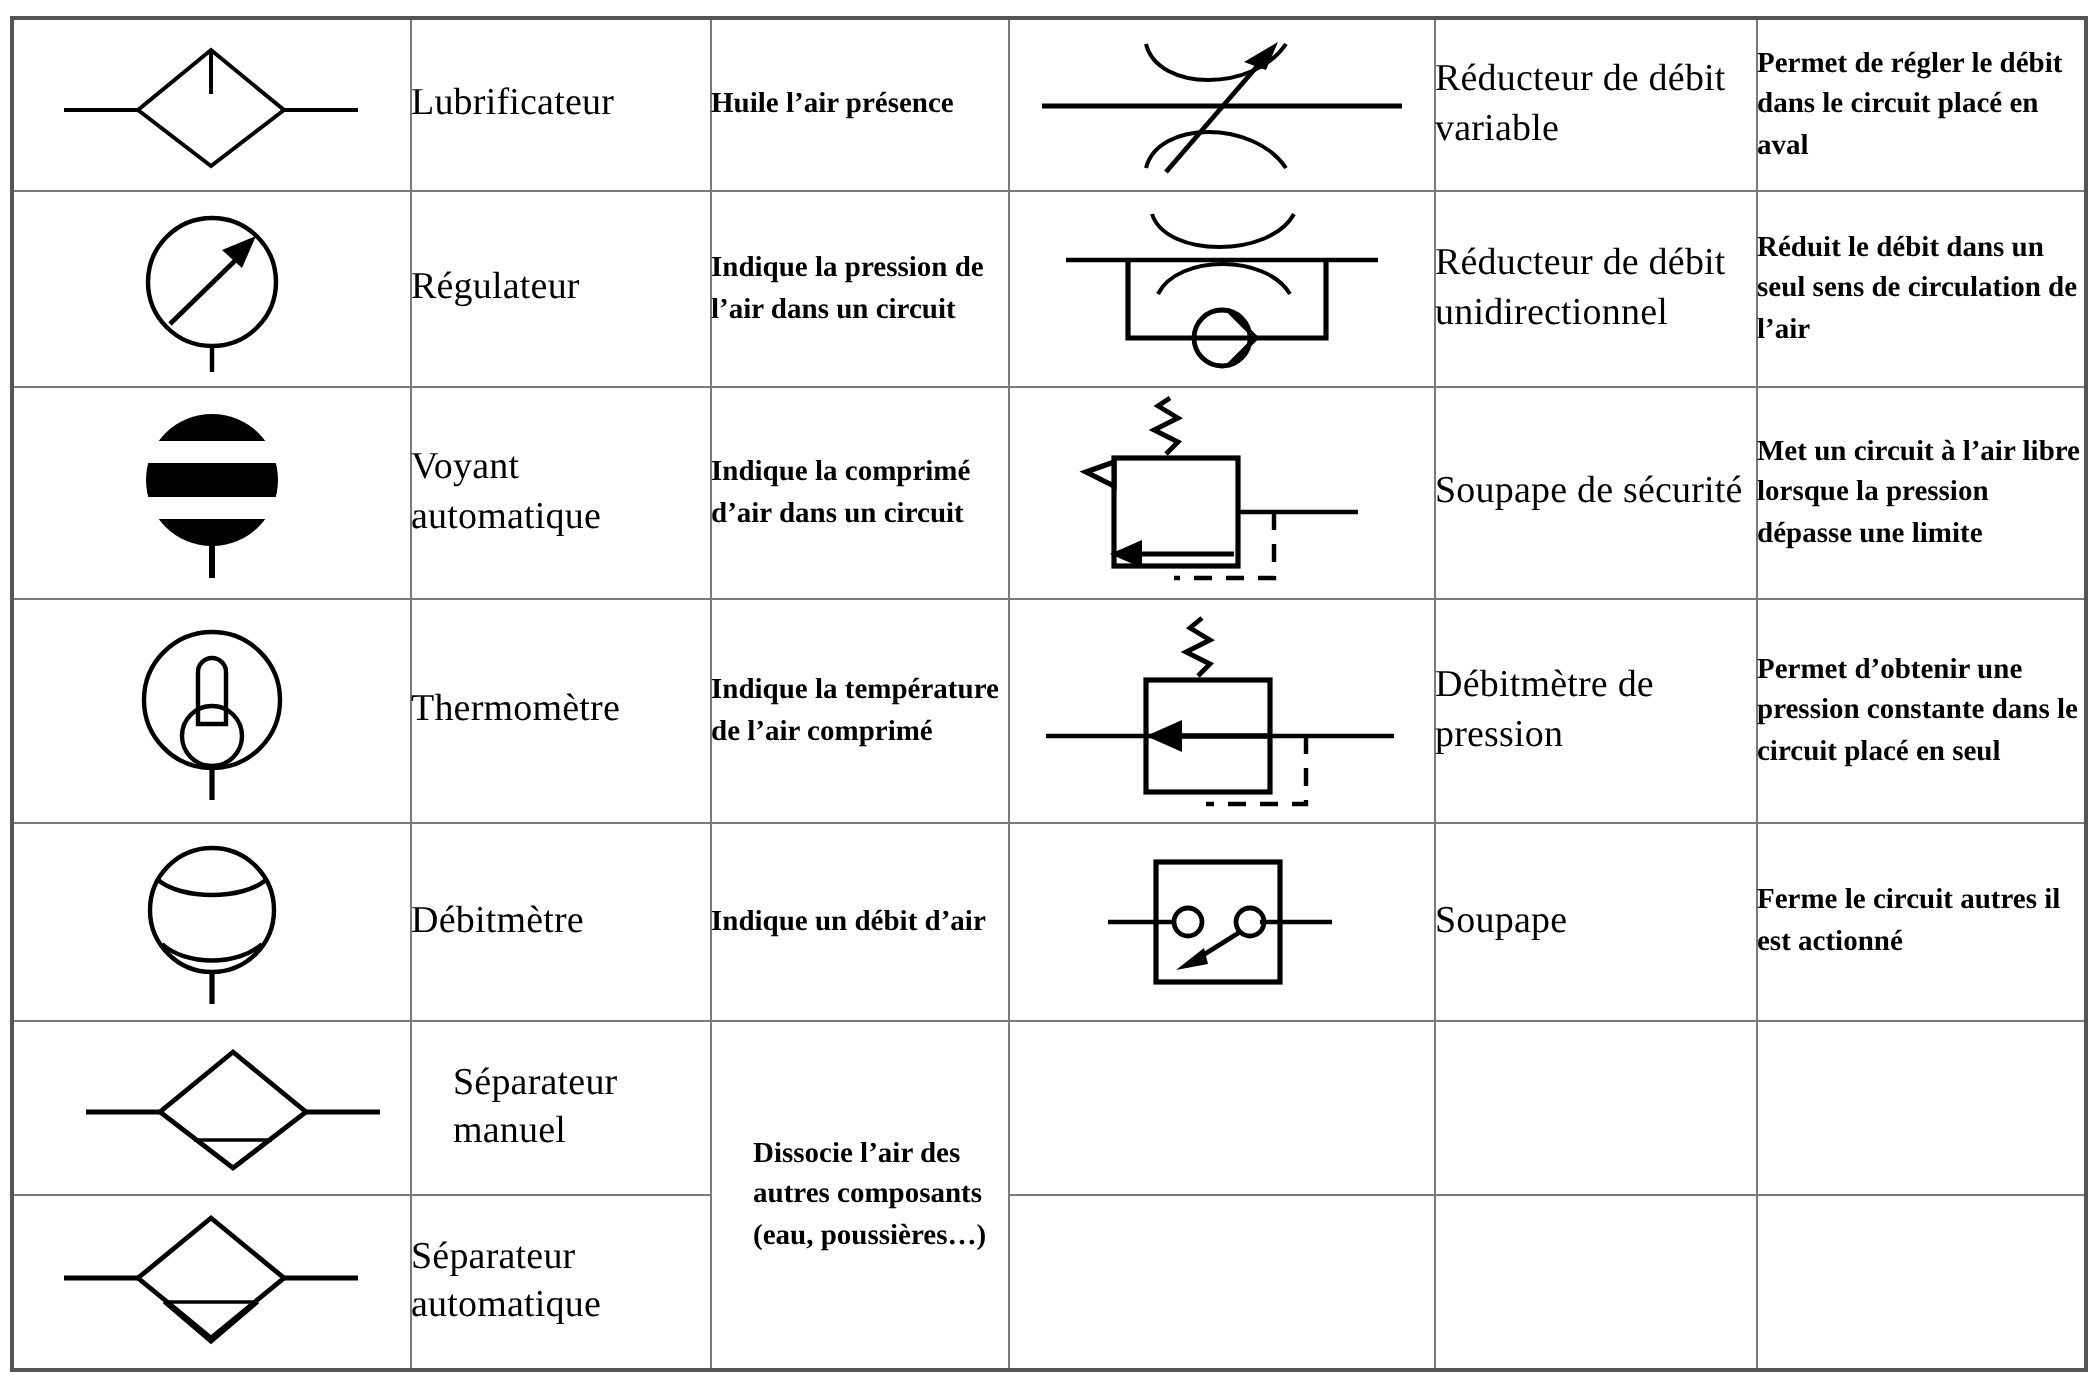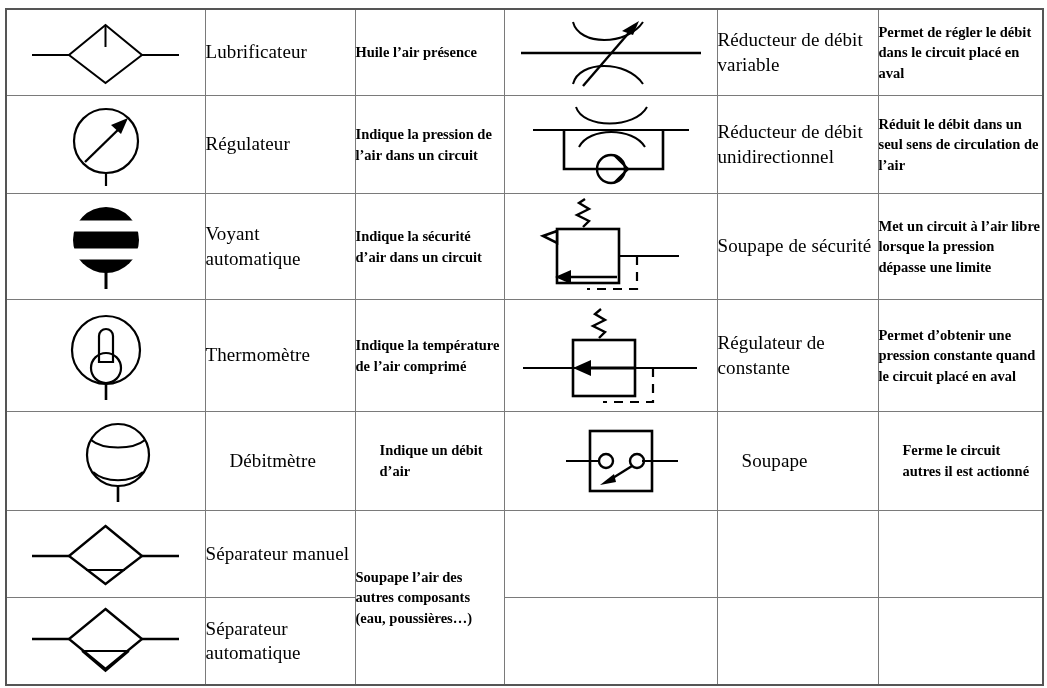--- a/index.html
+++ b/index.html
@@ -70,22 +70,22 @@
   .symbox {
     display: block;
     margin: 0 auto;
     line-height: 0;
   }
   
   tr.r1 td { height: 85px; }
   tr.r2 td { height: 97px; }
   tr.r3 td { height: 105px; }
   tr.r4 td { height: 111px; }
-  tr.r5 td { height: 98px; padding-left: 24px; }
-  tr.r6 td { height: 86px; }
+  tr.r5 td { height: 98px; }
+  tr.r6 td { height: 86px; padding-left: 21px; }
   tr.r7 td { height: 86px; }
 </style>
 </head>
 <body>
 
 <div id="page">
 
 <table class="symtable">
   <colgroup>
     <col class="c-sym1">
@@ -170,21 +170,21 @@
         <circle cx="65" cy="40" r="33" fill="#000"></circle>
         <g stroke="#fff" stroke-width="11">
           <line x1="28" y1="26" x2="102" y2="26"></line>
           <line x1="28" y1="54" x2="102" y2="54"></line>
         </g>
         <line x1="65" y1="71" x2="65" y2="89" stroke="#000" stroke-width="3"></line>
       </svg>
     </td>
     <td class="name">Voyant automatique</td>
     <td class="desc">
-            <span class="dtext">Indique la sécurité d’air dans un circuit</span>
+            <span class="dtext">Indique la comprimé d’air dans un circuit</span>
           </td>
 
     <td class="sym">
       <svg class="symbox" width="200" height="100" viewBox="0 0 200 100">
         <g fill="none" stroke="#000" stroke-width="2.6">
           <rect x="46" y="32" width="62" height="54"></rect>
           <polyline points="72,30 78,24 66,18 78,12 68,6 74,2" stroke-width="2.4"></polyline>
           <polygon points="46,34 32,39 46,46" fill="#fff"></polygon>
           <line x1="108" y1="59" x2="168" y2="59" stroke-width="2.2"></line>
           <line x1="50" y1="80" x2="106" y2="80" stroke-width="2.6"></line>
@@ -224,23 +224,23 @@
           <polyline points="88,34 94,28 82,22 94,16 84,10 90,5" stroke-width="2.4"></polyline>
           <line x1="12" y1="64" x2="186" y2="64" stroke-width="2.2"></line>
           <line x1="68" y1="64" x2="124" y2="64" stroke-width="2.8"></line>
         </g>
         <polygon points="62,64 80,56 80,72" fill="#000"></polygon>
         <g fill="none" stroke="#000" stroke-width="2.2" stroke-dasharray="9,7">
           <polyline points="142,64 142,98 92,98"></polyline>
         </g>
       </svg>
     </td>
-    <td class="name">Régulateur de constante</td>
-    <td class="desc">
-            <span class="dtext">Permet d’obtenir une pression constante quand le circuit placé en aval</span>
+    <td class="name">Débitmètre de pression</td>
+    <td class="desc">
+            <span class="dtext">Permet d’obtenir une pression constante dans le circuit placé en seul</span>
           </td>
   </tr>
 
   <tr class="r5">
     <td class="sym">
       <svg class="symbox" width="130" height="88" viewBox="0 0 130 88">
         <g fill="none" stroke="#000" stroke-width="2.2">
           <circle cx="65" cy="38" r="31"></circle>
           <path d="M38 23 C50 33, 80 33, 92 23"></path>
           <path d="M40 55 C52 66, 78 66, 90 55"></path>
@@ -278,21 +278,21 @@
         <g fill="none" stroke="#000" stroke-width="2.4">
           <path d="M87.5 8 L124 38 L87.5 66 L51 38 Z"></path>
           <line x1="14" y1="38" x2="51" y2="38"></line>
           <line x1="124" y1="38" x2="161" y2="38"></line>
           <line x1="68" y1="52" x2="107" y2="52" stroke-width="1.8"></line>
         </g>
       </svg>
     </td>
     <td class="name">Séparateur manuel</td>
     <td class="desc" rowspan="2">
-            <span class="dtext">Soupape l’air des autres composants (eau, poussières…)</span>
+            <span class="dtext">Dissocie l’air des autres composants (eau, poussières…)</span>
           </td>
 
     <td class="sym empty"></td>
     <td class="name empty"></td>
     <td class="desc empty"></td>
   </tr>
 
   <tr class="r7">
     <td class="sym">
       <svg class="symbox" width="175" height="76" viewBox="0 0 175 76">

